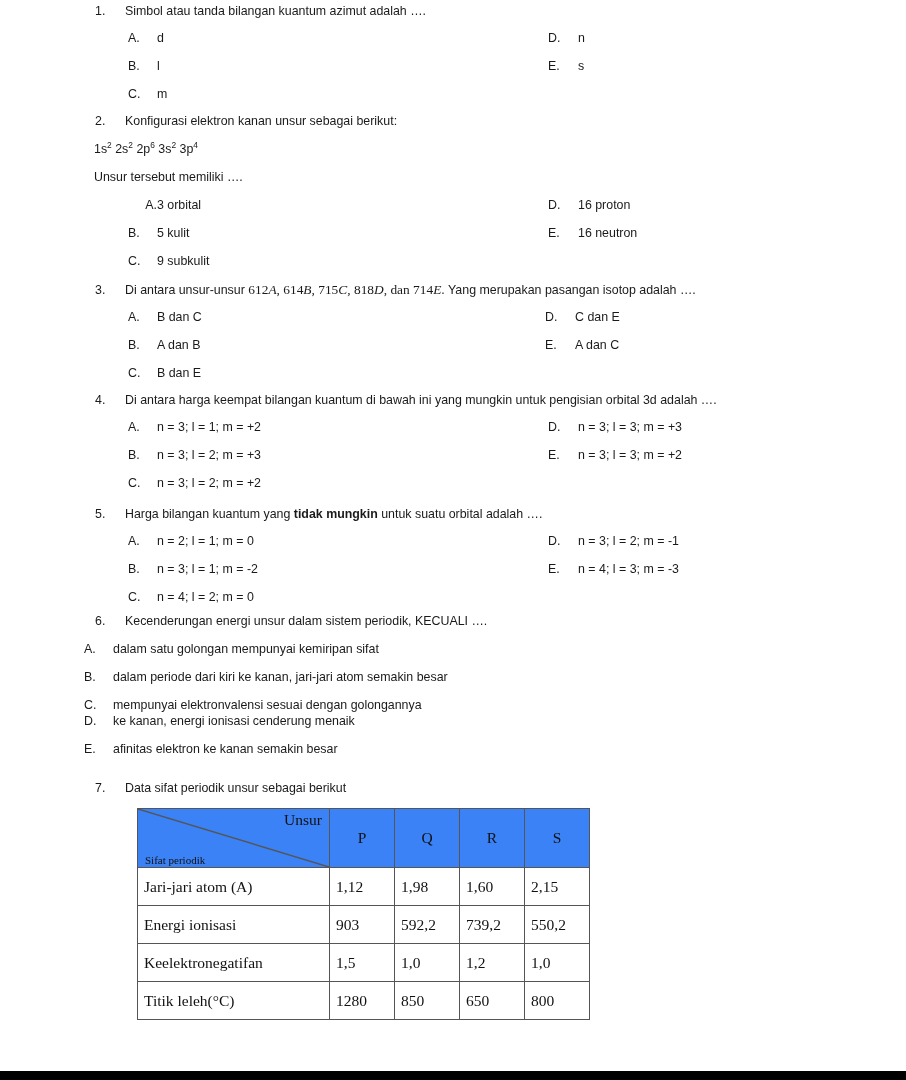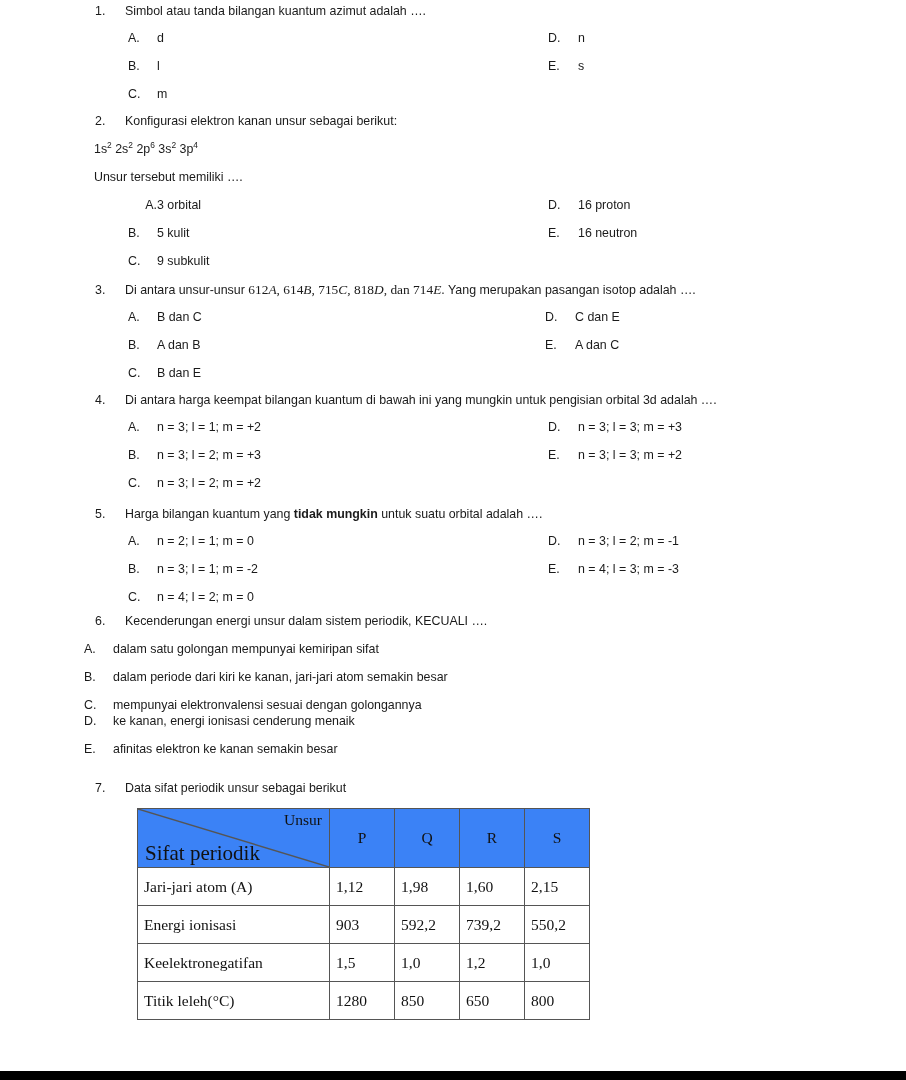--- a/index.html
+++ b/index.html
@@ -140,21 +140,21 @@
   td.corner .unsur {
     position: absolute;
     right: 7px;
     top: 2px;
     font-size: 15.5px;
   }
   td.corner .sifat {
     position: absolute;
     left: 7px;
     bottom: 1px;
-    font-size: 21px;
+    font-size: 11px;
   }
   td.colh { width: 65px; }
   td.rowlabel { width: 192px; }
   td.val { width: 65px; }
 </style>
 </head>
 <body>
 
 <div class="page">
 

